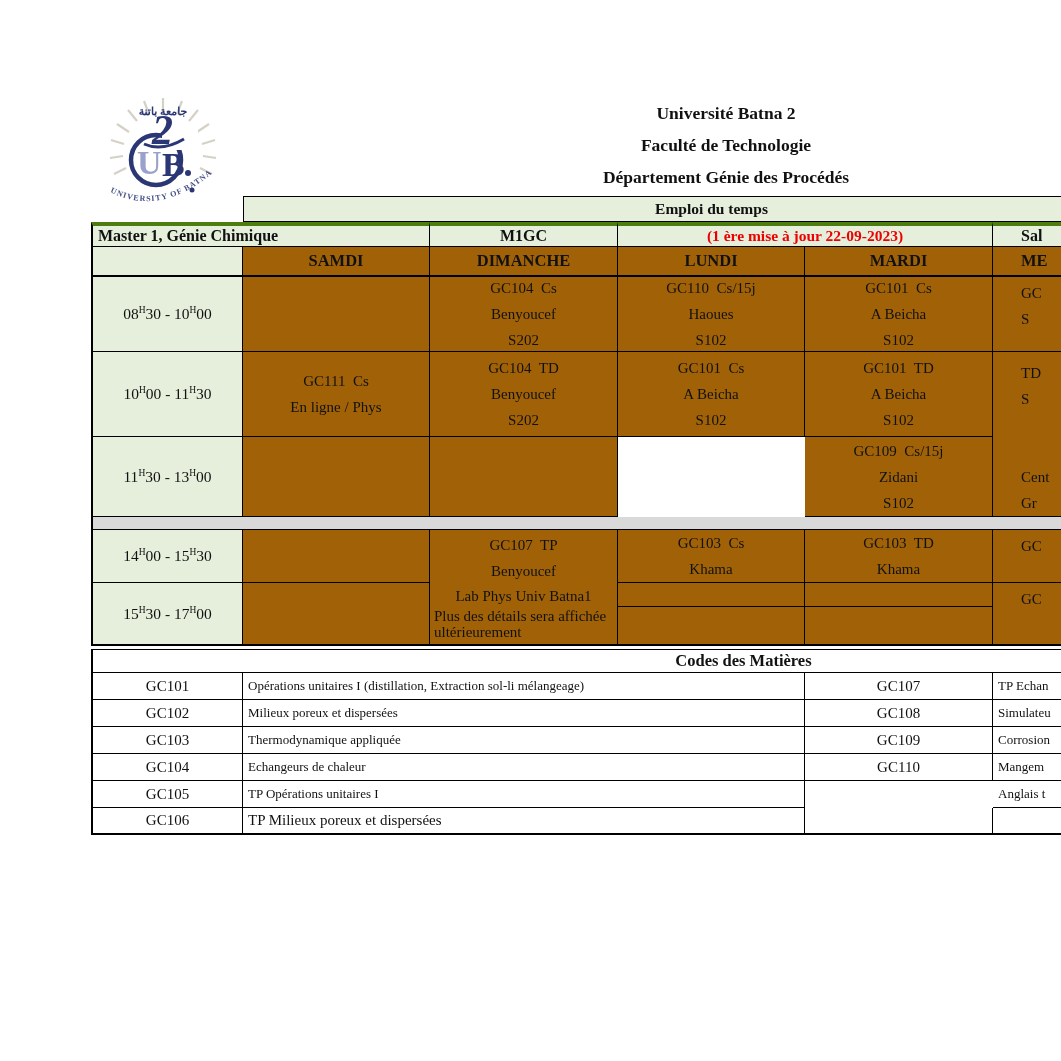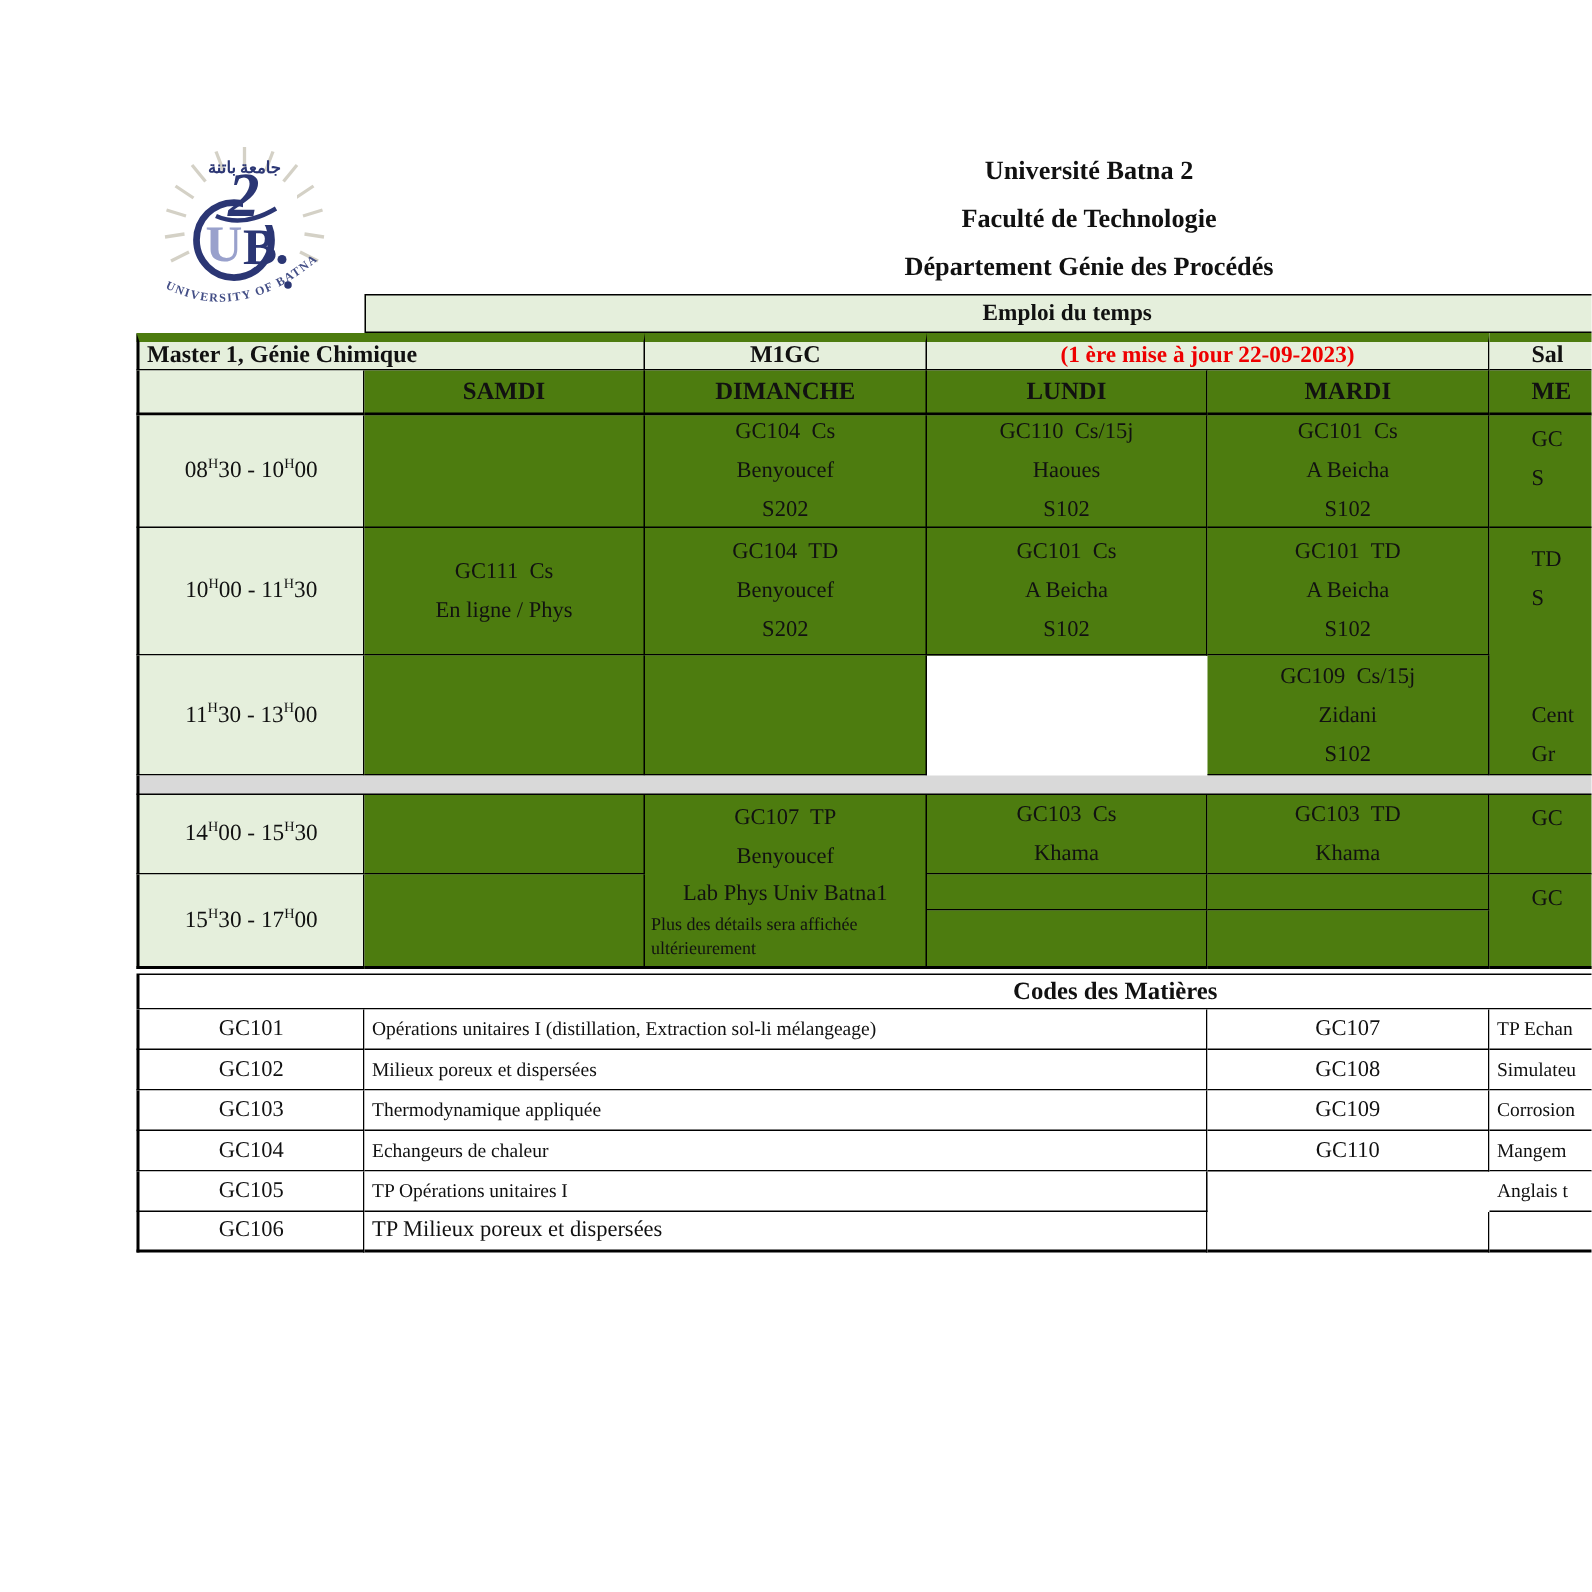--- a/index.html
+++ b/index.html
@@ -19,39 +19,39 @@
   .logo{position:absolute;left:104px;top:94px;}
 
   
   .grid{position:absolute;display:grid;}
   #sched{
     left:91px;top:196px;
     grid-template-columns:152px 187px 188px 187px 188px 187px;
     grid-template-rows:26px 25px 30px 75px 85px 80px 13px 53px 24px 39px;
   }
   .sg{
-    background:#4d7c0f;border-right:1px solid #000;border-bottom:1px solid #000;
+    background:#a16207;border-right:1px solid #000;border-bottom:1px solid #000;
     display:flex;flex-direction:column;align-items:center;justify-content:center;
     text-align:center;font-size:15px;box-sizing:border-box;min-width:0;min-height:0;
   }
   .green{background:#E5EFDC;}
   .lft{border-left:2px solid #000;}
-  .thicktop{border-top:6px solid #4d7c0f;}
+  .thicktop{border-top:4px solid #4d7c0f;}
   .thickbot{border-bottom-width:2px;}
   .bold{font-weight:bold;}
   .fs16{font-size:16px;}
   .lalign{align-items:flex-start;padding-left:5px;}
   .red{color:#EE0000;}
   .dayhead{font-weight:bold;font-size:16.5px;}
   .cut{align-items:flex-start;text-align:left;padding-left:28px;}
   .topstart{justify-content:flex-start;padding-top:3px;}
   .ln{line-height:26px;white-space:pre-wrap;}
   .ln24{line-height:24px;white-space:pre-wrap;}
   .lnsm{
-    font-size:12px;line-height:16px;align-self:flex-start;
+    font-size:15px;line-height:16px;align-self:flex-start;
     text-align:right;padding-left:4px;white-space:pre-wrap;
   }
   .graybar{background:#D9D9D9;border-bottom:1px solid #000;border-right:1px solid #000;}
   .time-label{font-size:15.5px;}
   .time-label sup{font-size:9.5px;line-height:0;}
 
   
   #codes{
     left:91px;top:649px;
     grid-template-columns:152px 562px 188px 402px;

